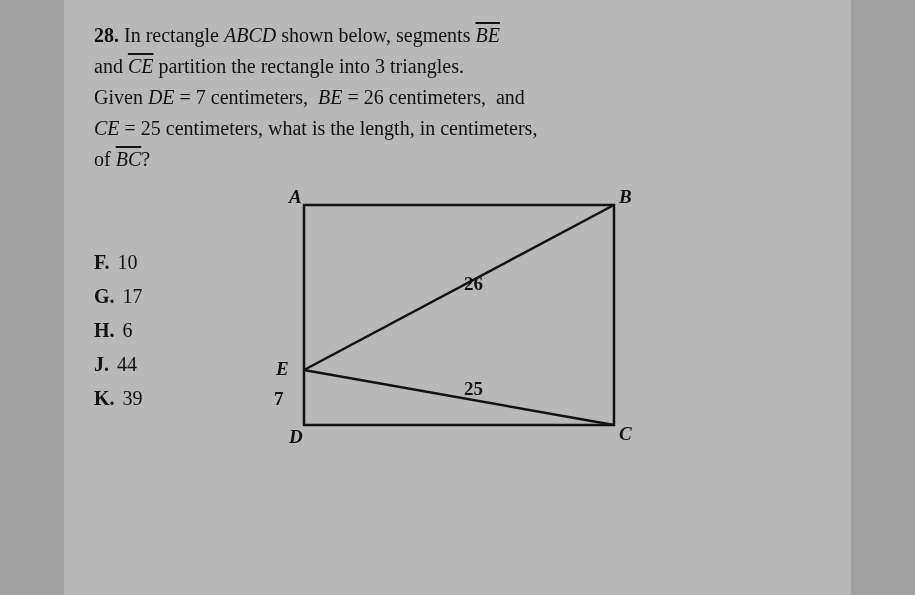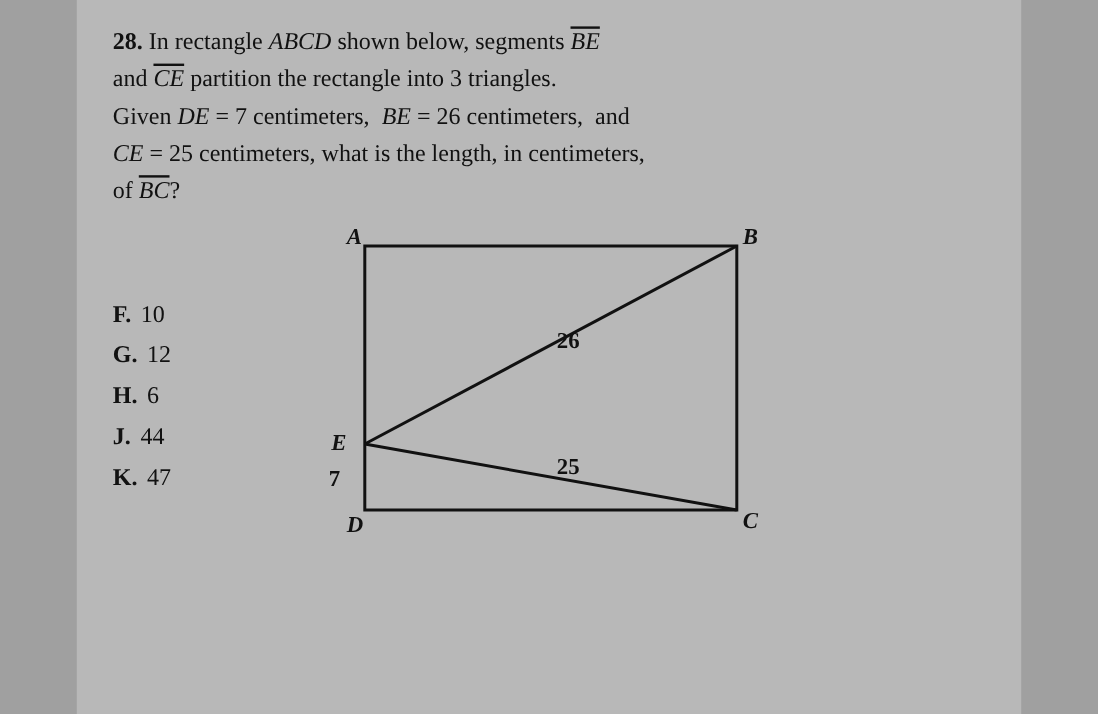--- a/index.html
+++ b/index.html
@@ -110,33 +110,33 @@
   </div>
 
   <div class="diagram-area">
     <div class="answer-choices">
       <div class="choice">
         <span class="letter">F.</span>
         <span>10</span>
       </div>
       <div class="choice">
         <span class="letter">G.</span>
-        <span>12</span>
+        <span>17</span>
       </div>
       <div class="choice">
         <span class="letter">H.</span>
         <span>6</span>
       </div>
       <div class="choice">
         <span class="letter">J.</span>
         <span>44</span>
       </div>
       <div class="choice">
         <span class="letter">K.</span>
-        <span>47</span>
+        <span>39</span>
       </div>
     </div>
 
     <div class="diagram-container">
       <svg class="diagram-svg" viewBox="0 0 420 280">
 
         <rect x="70" y="20" width="310" height="220" fill="none" stroke="#111" stroke-width="2.5"></rect>
 
         <line x1="380" y1="20" x2="70" y2="185" stroke="#111" stroke-width="2.5"></line>
 

